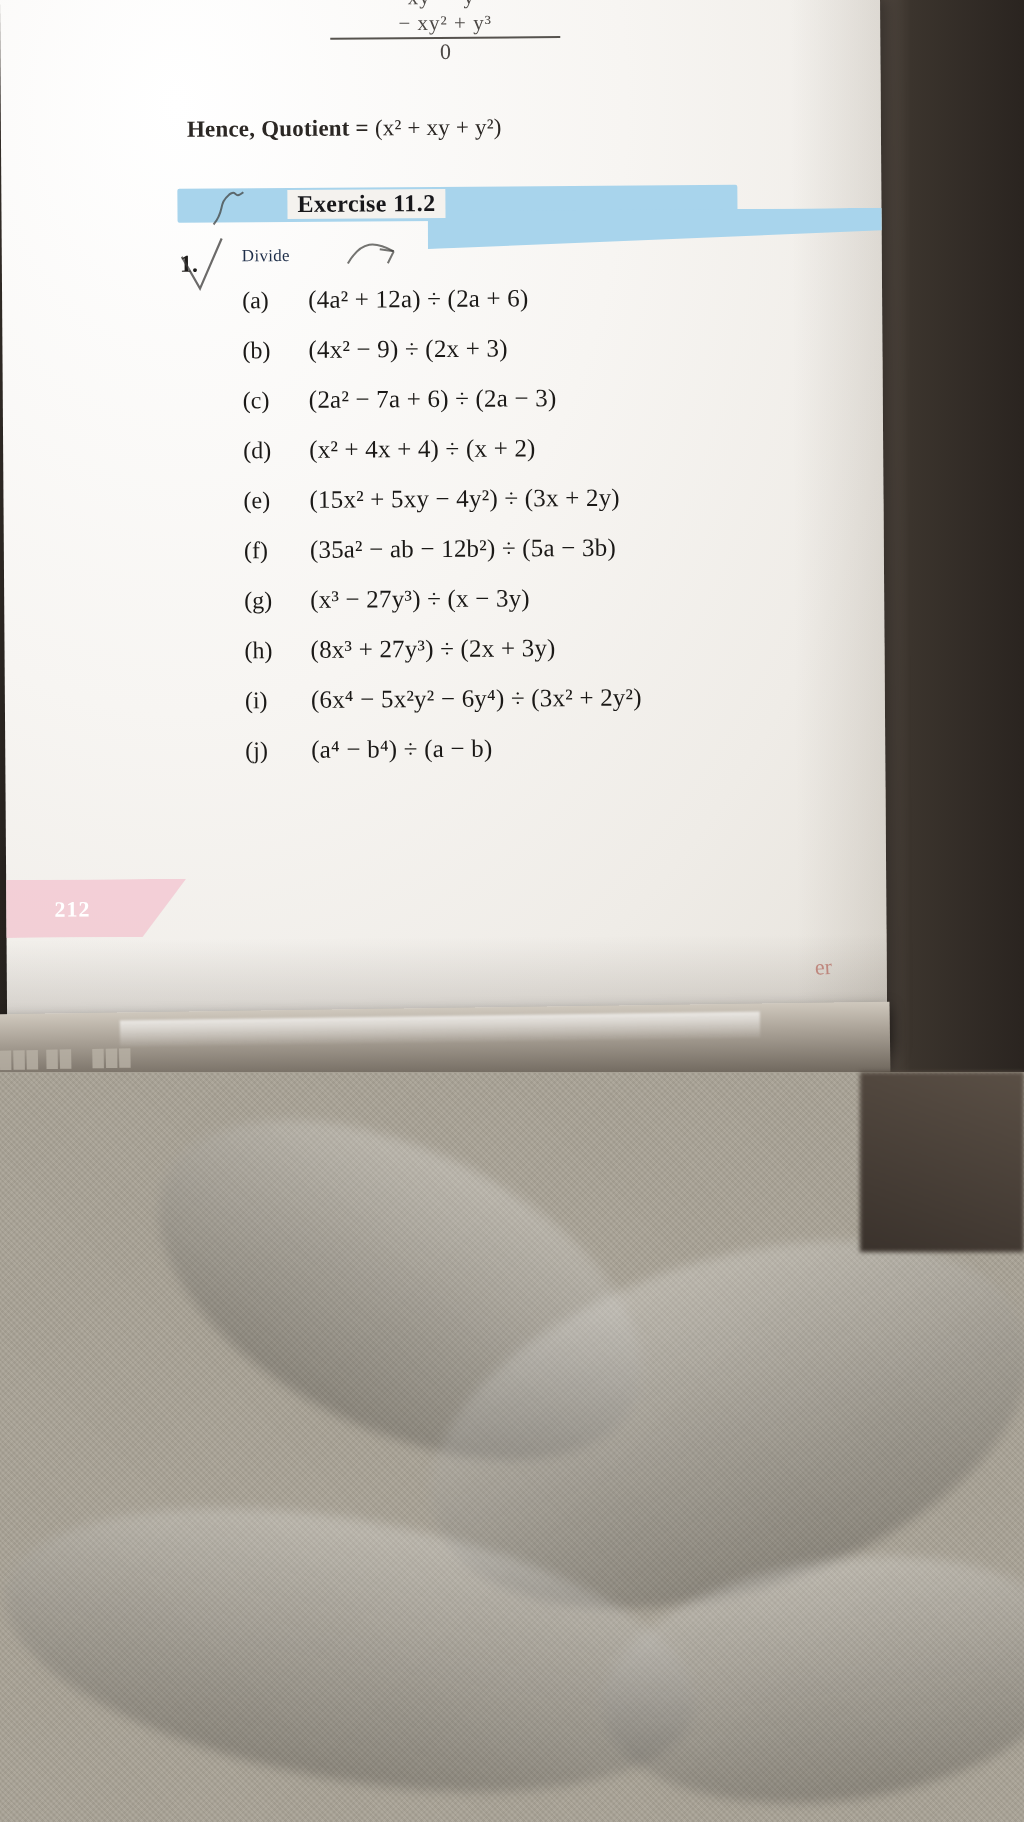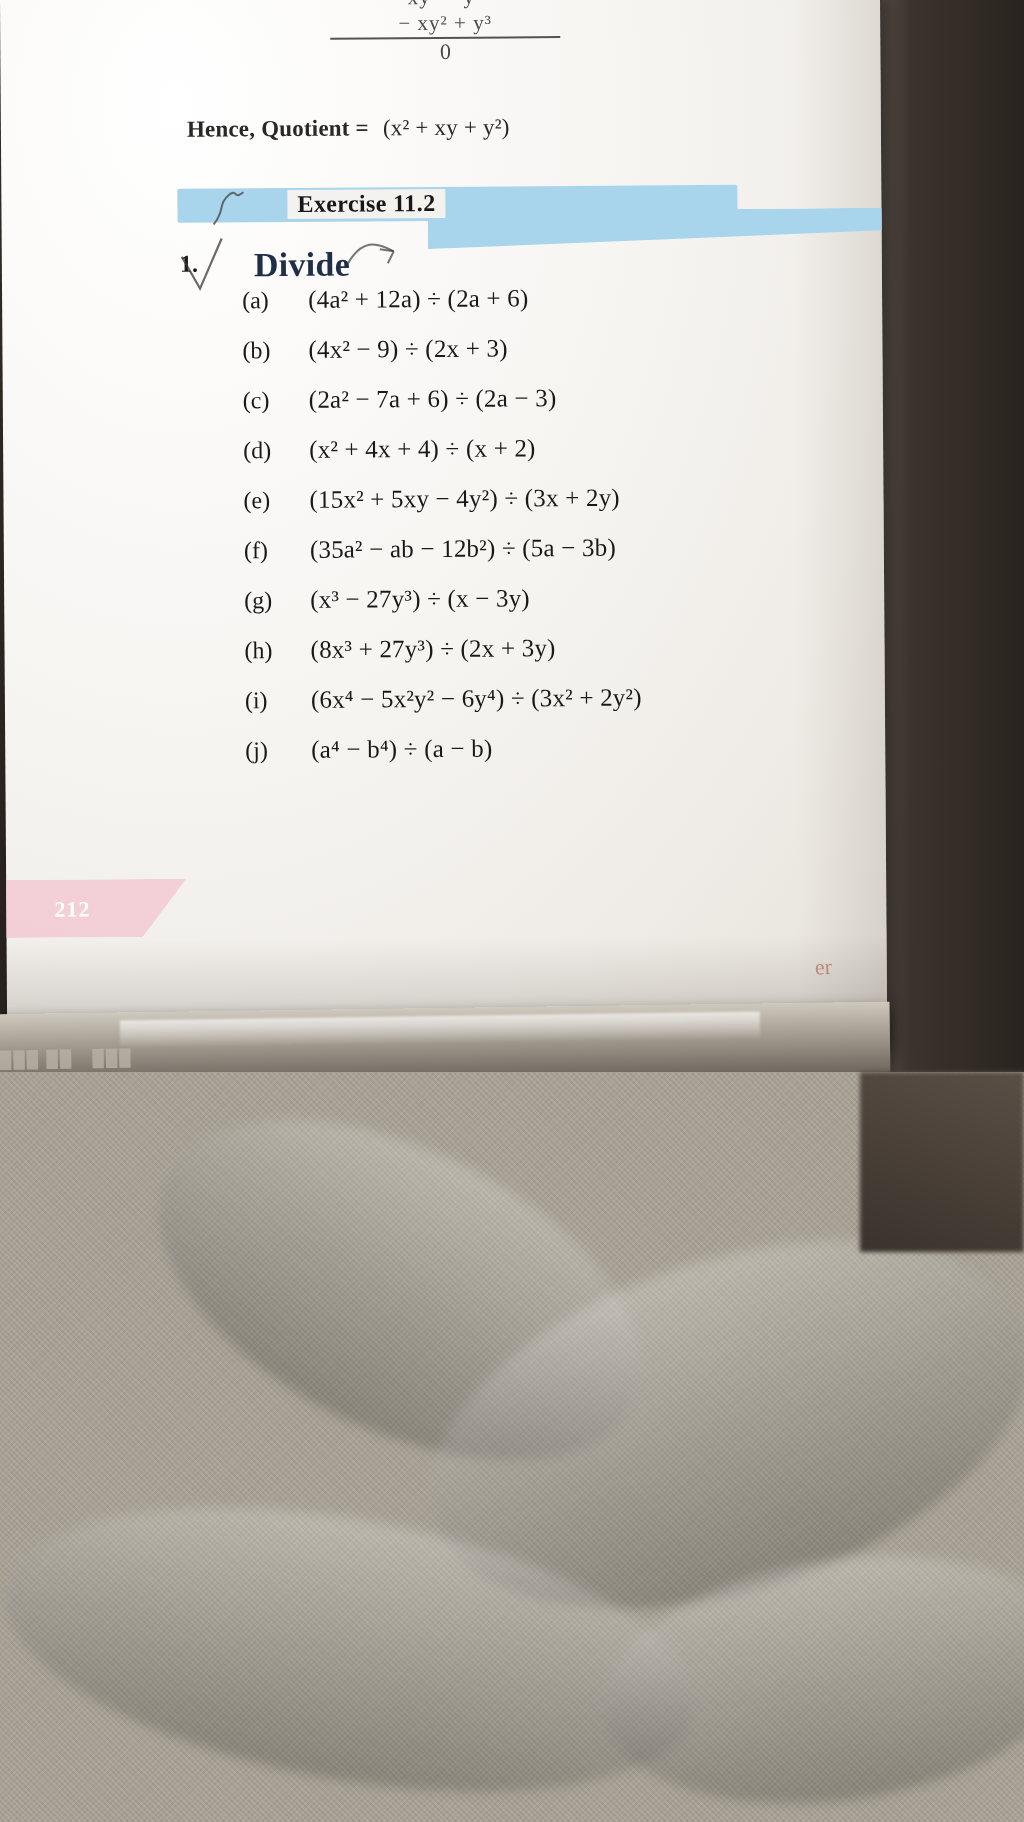--- a/index.html
+++ b/index.html
@@ -82,21 +82,21 @@
   
   .hence {
     position: absolute;
     left: 186px;
     top: 118px;
     font-size: 23px;
     color: #2b2724;
     font-weight: 700;
     letter-spacing: 0.2px;
   }
-  .hence .math { font-weight: 400; font-style: normal; margin-left: 8px; }
+  .hence .math { font-weight: 400; font-style: normal; }
 
   
   .banner-wrap {
     position: absolute;
     left: 176px;
     top: 184px;
     width: 600px;
     height: 70px;
   }
   .banner-bar {
@@ -129,24 +129,24 @@
   .qnum {
     position: absolute;
     left: 178px;
     top: 252px;
     font-size: 24px;
     font-weight: 700;
     color: #1d1b19;
   }
   .qverb {
     position: absolute;
-    left: 252px;
+    left: 240px;
     top: 248px;
-    font-size: 34px;
-    font-weight: 700;
+    font-size: 17px;
+    font-weight: 400;
     color: #1f2f4a;
     letter-spacing: 0.3px;
   }
 
   .items {
     position: absolute;
     left: 240px;
     top: 288px;
     width: 640px;
   }

